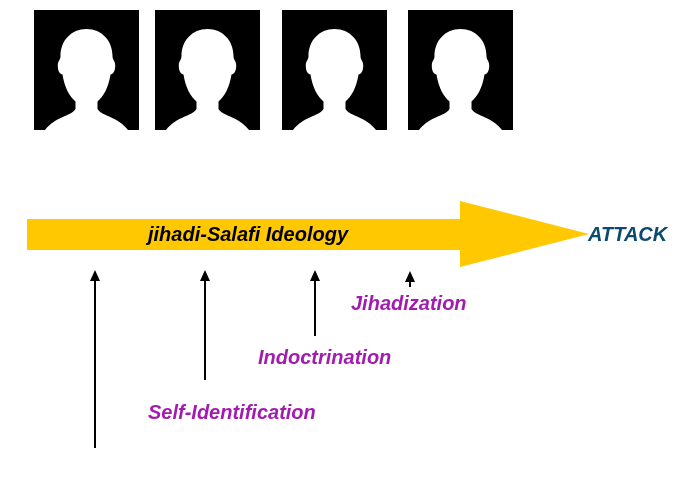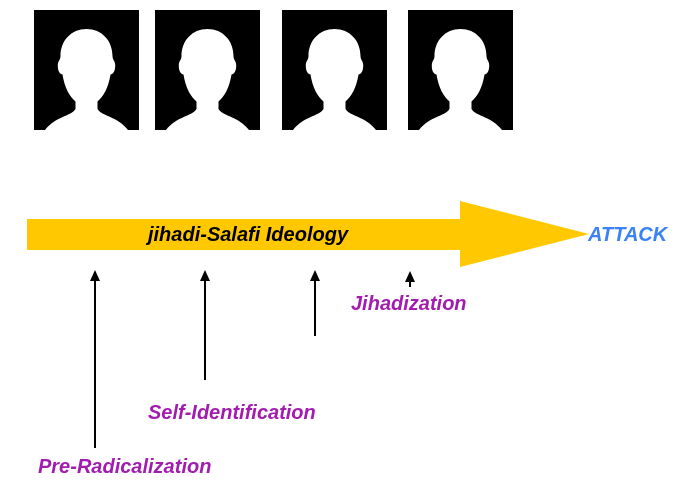--- a/index.html
+++ b/index.html
@@ -59,21 +59,21 @@
     white-space: nowrap;
   }
   .attack-label {
     position: absolute;
     left: 576px;
     top: 224px;
     font-size: 20px;
     line-height: 20px;
     font-weight: bold;
     font-style: italic;
-    color: #3b82f6;
+    color: #0c4a6e;
     white-space: nowrap;
   }
 
   
   .stage-arrow {
     position: absolute;
     width: 12px;
     display: flex;
     flex-direction: column;
     align-items: center;
@@ -151,17 +151,17 @@
   </div>
   <div class="stage-arrow a3">
     <div class="tip"></div>
     <div class="line"></div>
   </div>
   <div class="stage-arrow a4">
     <div class="tip"></div>
     <div class="line"></div>
   </div>
 
-  <div class="stage-label l1">Pre-Radicalization</div>
   <div class="stage-label l2">Self-Identification</div>
+  <div class="stage-label l3">Indoctrination</div>
   <div class="stage-label l4">Jihadization</div>
 
 </div>
 
 </body></html>

